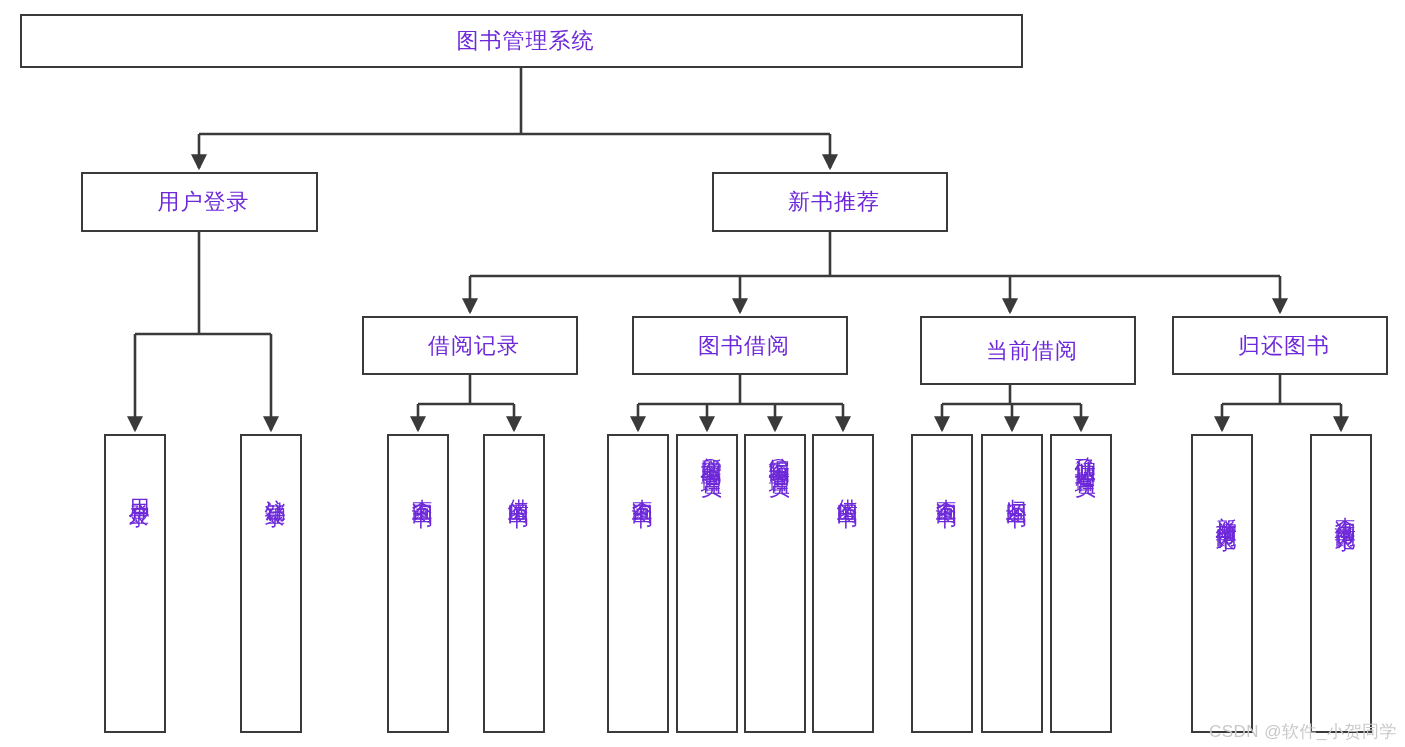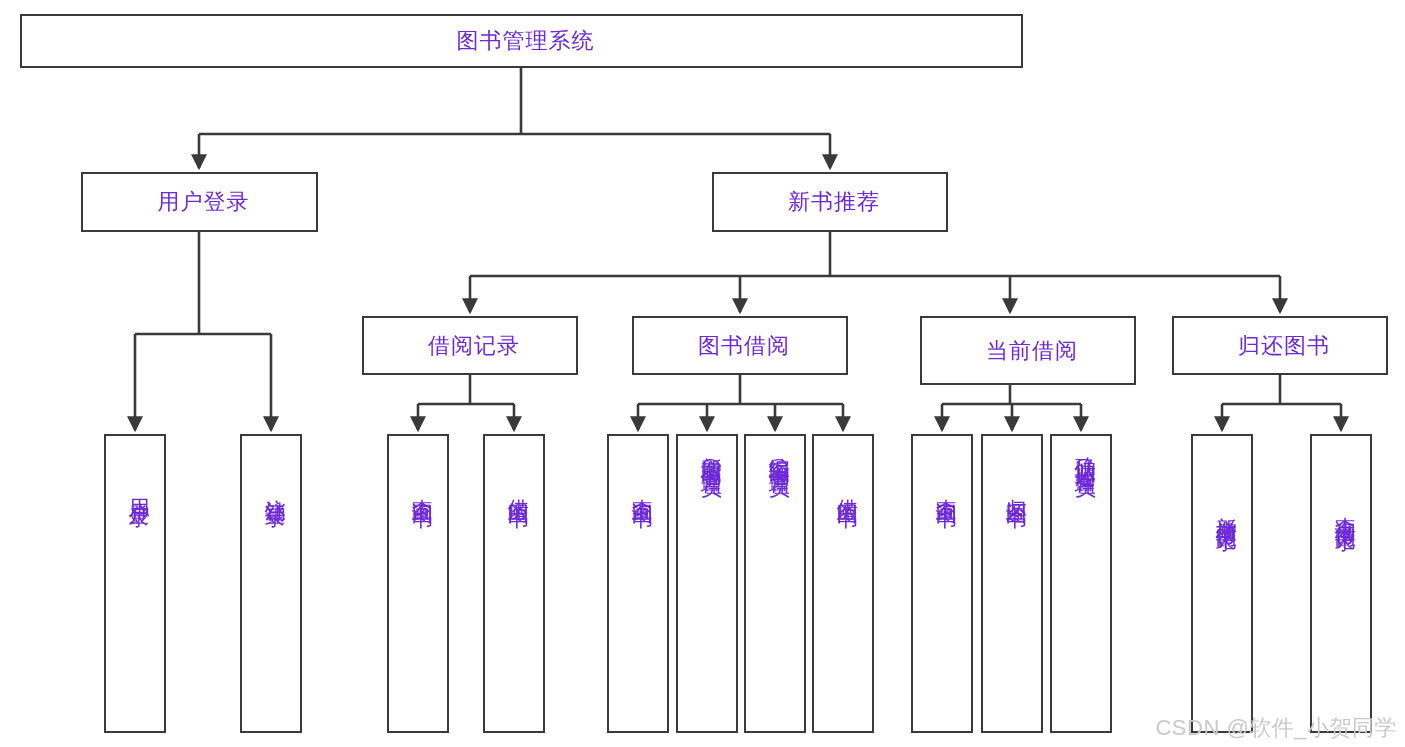--- a/index.html
+++ b/index.html
@@ -45,21 +45,21 @@
     align-items:flex-start;
     justify-content:center;
     padding-top:4px;
   }
   .node-v.pad-mid{padding-top:46px;}
   .node-v.pad-low{padding-top:64px;}
   .watermark{
     position:absolute;
     right:8px;
     bottom:4px;
-    font-size:22px;
+    font-size:17px;
     color:#c9c9c9;
     letter-spacing:0.5px;
     z-index:3;
     white-space:nowrap;
     font-family:"Liberation Sans","DejaVu Sans",sans-serif;
   }
 </style>
 </head>
 <body>
 

